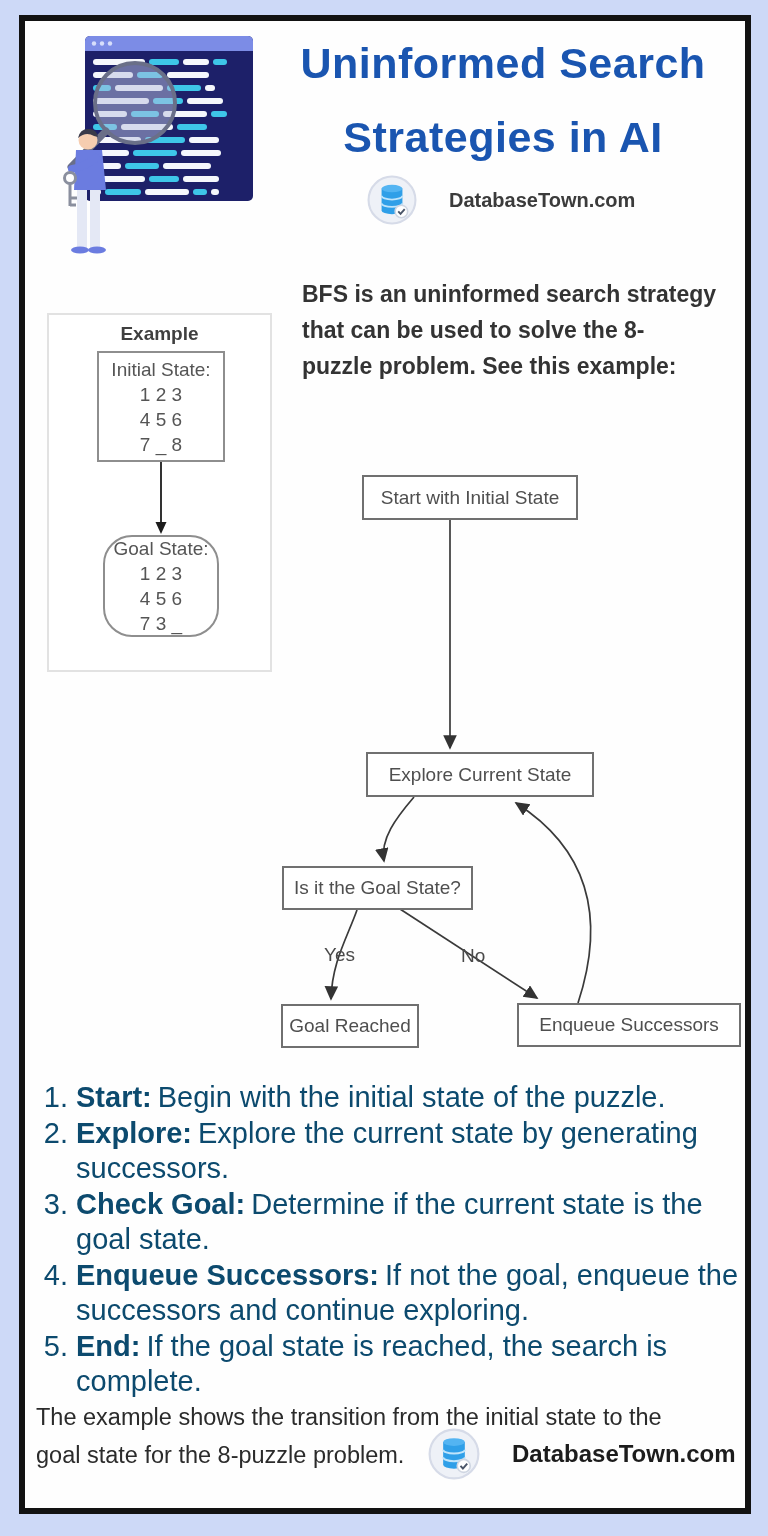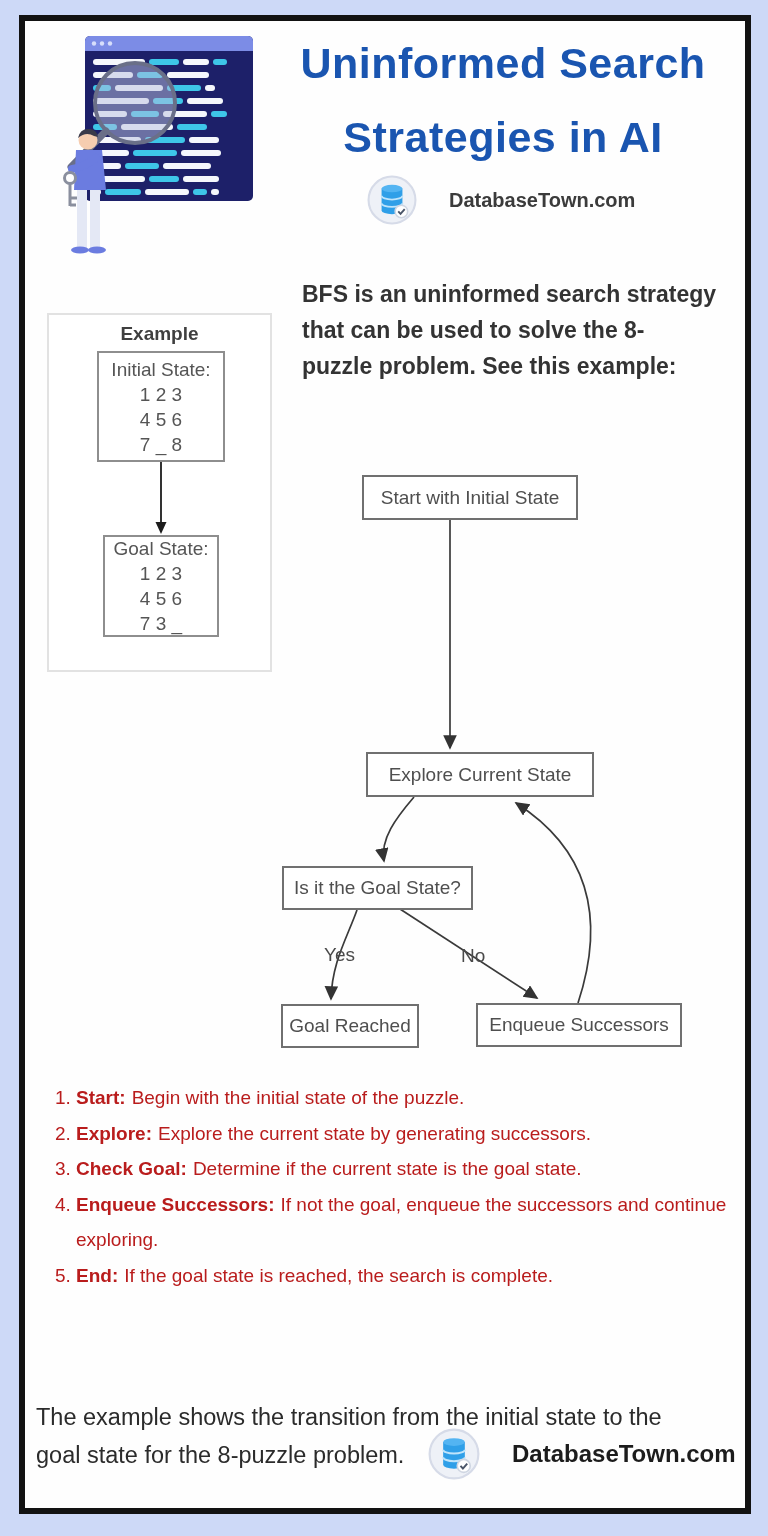--- a/index.html
+++ b/index.html
@@ -20,38 +20,38 @@
          color:#333; font-size:23px; line-height:36px;font-weight:bold;}
   
   .example{position:absolute; left:47px; top:313px; width:225px; height:359px;
            background:#fff; border:2px solid #e2e2e2; box-sizing:border-box;}
   .example .ex-title{position:absolute; left:0; right:0; top:8px; text-align:center;
            color:#3f3f3f; font-size:19px; font-weight:600;}
   .state-box{position:absolute; box-sizing:border-box; border:2px solid #8e8e8e; background:#fff;
            display:flex; flex-direction:column; justify-content:center; align-items:center;
            color:#555; font-size:19px; line-height:25px;}
   .state-box.initial{left:48px; top:36px; width:128px; height:111px;}
-  .state-box.goal{left:54px; top:220px; width:116px; height:102px;}
+  .state-box.goal{left:54px; top:220px; width:116px; height:102px;border-radius:29px;}
   .ex-arrow{position:absolute; left:102px; top:147px;}
   
   .flow-svg{position:absolute; left:0; top:0; z-index:1; pointer-events:none;}
   .flow-box{position:absolute; z-index:2; box-sizing:border-box; background:#fff;
             border:2px solid #707070; color:#4f4f4f; font-size:19px;
             display:flex; align-items:center; justify-content:center; white-space:nowrap;margin-left:20px;}
   .fb-start{left:342px; top:475px; width:216px; height:45px;}
   .fb-explore{left:346px; top:752px; width:228px; height:45px;}
   .fb-check{left:262px; top:866px; width:191px; height:44px;text-align:right;}
   .fb-reached{left:261px; top:1004px; width:138px; height:44px;}
-  .fb-enqueue{left:456px; top:1003px; width:206px; height:44px;}
+  .fb-enqueue{left:497px; top:1003px; width:224px; height:44px;}
   .edge-label{position:absolute; z-index:2; color:#4a4a4a; font-size:19px;}
   .el-yes{left:324px; top:944px;}
   .el-no{left:461px; top:945px;}
   
   .steps{position:absolute; left:38px; top:1080px; width:676px; margin:0;
-         padding:0 0 0 38px; color:#b91c1c; font-size:19px; line-height:35.5px;}
+         padding:0 0 0 38px; color:#0c4a6e; font-size:29px; line-height:35.5px;}
   .steps li b{margin-right:6px;}
   
   .footer-text{position:absolute; left:36px; top:1398px; width:700px;
          color:#2b2b2b; font-size:23.5px; line-height:38px;}
   .illu{position:absolute; left:40px; top:28px;}
 </style>
 </head>
 <body>
 
 <div class="canvas">

